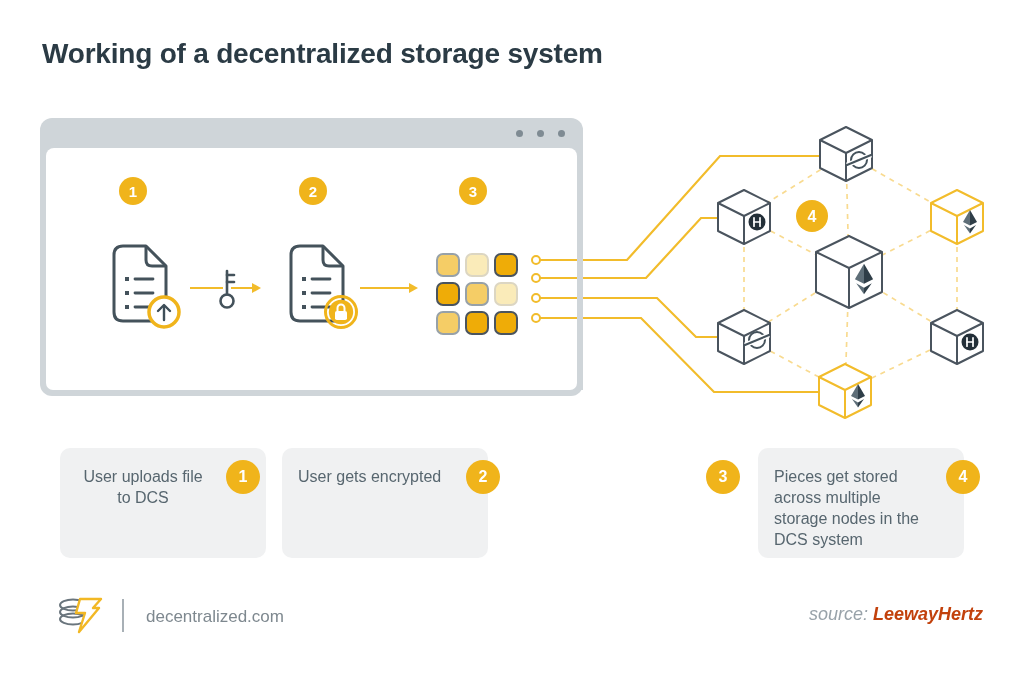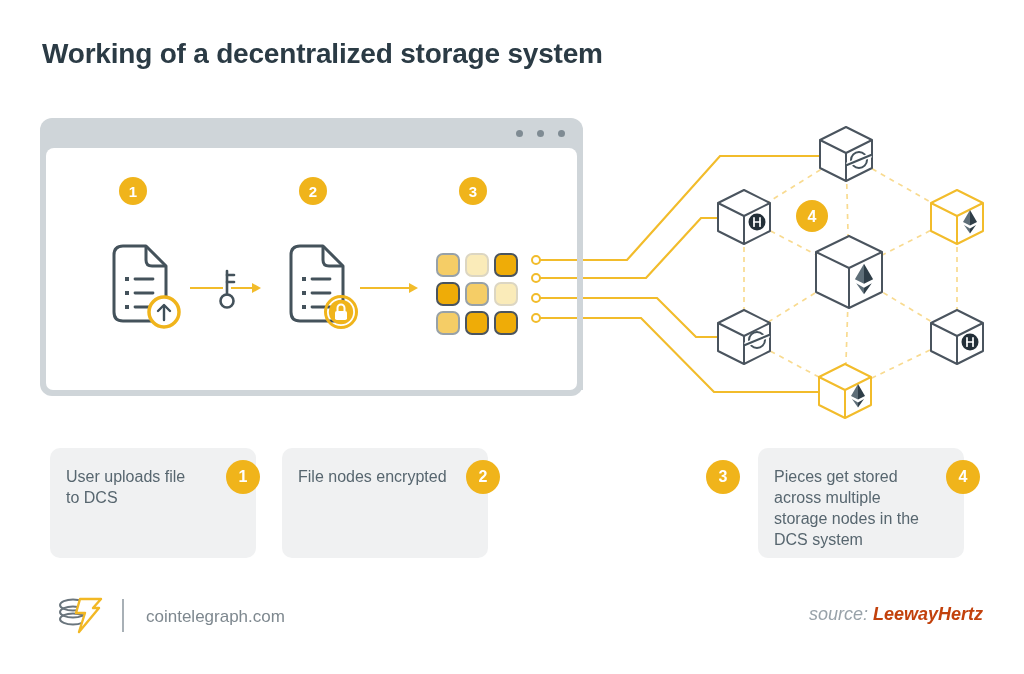--- a/index.html
+++ b/index.html
@@ -68,43 +68,43 @@
         <span class="dot"></span>
       </div>
     </div>
     <div class="window-body"></div>
   </div>
 
   <div class="num-badge" style="left:119px;top:177px;">1</div>
   <div class="num-badge" style="left:299px;top:177px;">2</div>
   <div class="num-badge" style="left:459px;top:177px;">3</div>
 
-  <div class="caption-box" style="left:50px;">User uploads file
+  <div class="caption-box" style="left:60px;text-align:center;">User uploads file
 to DCS</div>
-  <div class="caption-box" style="left:282px;padding-right:24px;">File nodes encrypted</div>
+  <div class="caption-box" style="left:282px;padding-right:24px;">User gets encrypted</div>
   <div class="caption-box" style="left:758px;padding-right:24px;">Pieces get stored
 across multiple
 storage nodes in the
 DCS system</div>
 
   <div class="caption-badge" style="left:226px;">1</div>
   <div class="caption-badge" style="left:466px;">2</div>
   <div class="caption-badge" style="left:706px;">3</div>
   <div class="caption-badge" style="left:946px;">4</div>
 
   <svg class="overlay" style="left:56px;top:596px;pointer-events:none;" width="60" height="40" viewBox="0 0 60 40">
     <g fill="none" stroke="#6A757D" stroke-width="2">
       <ellipse cx="17" cy="9" rx="13" ry="5.5"></ellipse>
       <ellipse cx="17" cy="16" rx="13" ry="5.5"></ellipse>
       <ellipse cx="17" cy="23" rx="13" ry="5.5"></ellipse>
     </g>
     <polygon points="24,3 45,3 37,12 43,12 23,36 29,17 20,17" fill="#ffffff" stroke="#F2B824" stroke-width="2.4" stroke-linejoin="round"></polygon>
   </svg>
   <div class="footer-divider"></div>
-  <div class="footer-site">cointelegraph.com</div>
+  <div class="footer-site">decentralized.com</div>
   <div class="footer-source"><span>source:</span>&nbsp;<b>LeewayHertz</b></div>
 
   <svg class="overlay" width="1024" height="674" viewBox="0 0 1024 674">
 
     <defs>
       <g id="file-icon">
         <path class="icon-stroke" d="M146,246 H123 Q114,246 114,255 V312 Q114,321 123,321 H157 Q166,321 166,312 V266 Z"></path>
         <path d="M146,246 V260 Q146,266 152,266 H166" fill="none" stroke="#44525B" stroke-width="3" stroke-linejoin="round"></path>
         <g fill="#44525B" stroke="#44525B" stroke-width="2.8" stroke-linecap="round">
           <rect x="125" y="277" width="4" height="4" stroke="none"></rect>

